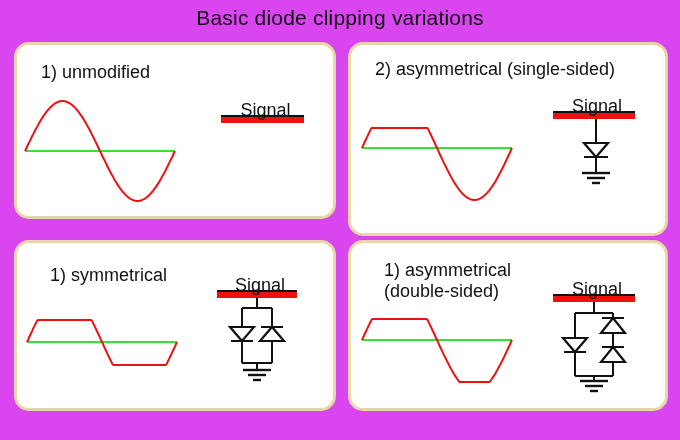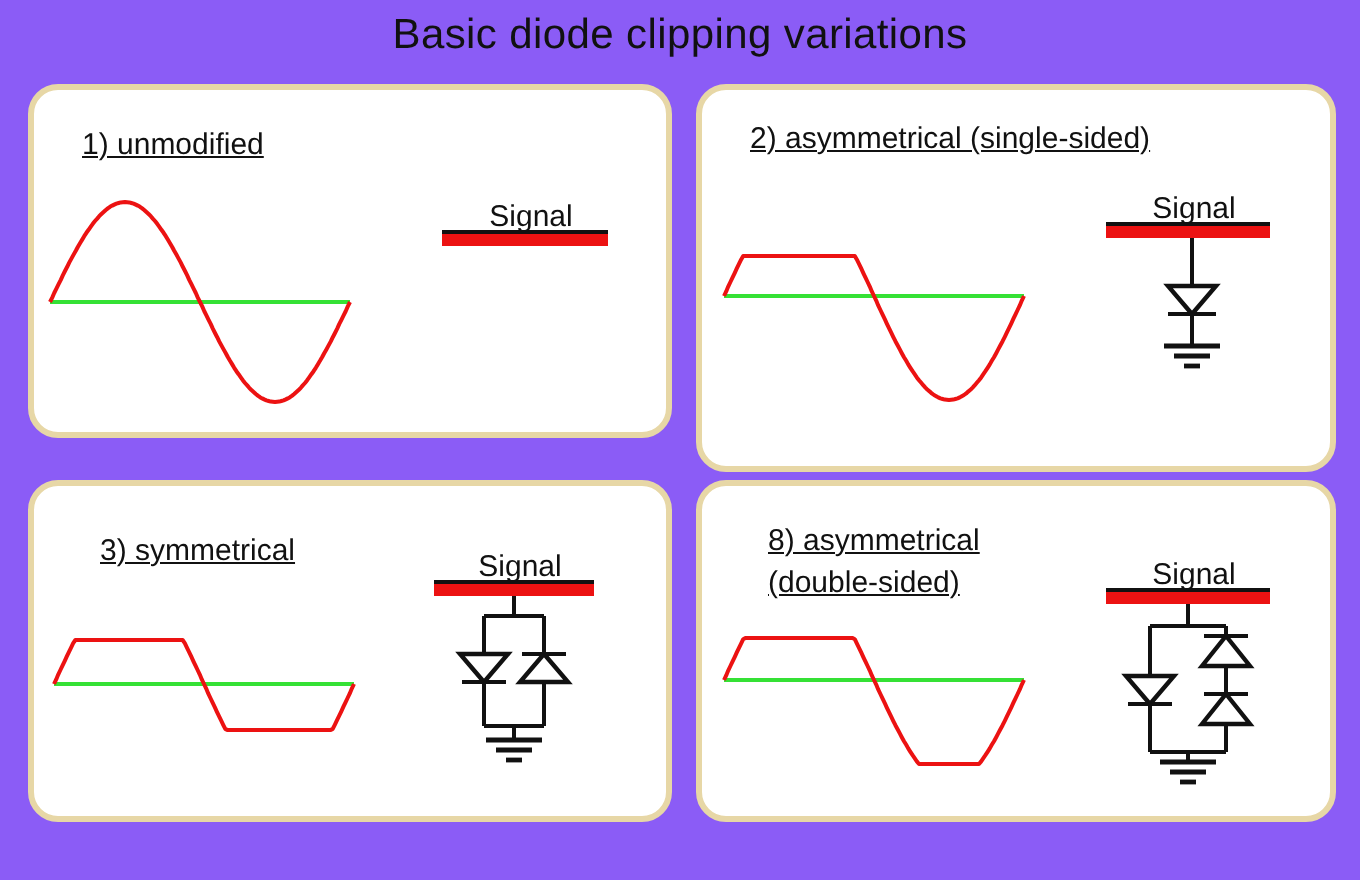--- a/index.html
+++ b/index.html
@@ -1,30 +1,30 @@
 <!DOCTYPE html>
 <html style="--red: #ec1212; --green: #35e135; --tan: #e7d7a6; --ink: #111111;"><head>
 <meta charset="utf-8">
 <style>
   html,body{margin:0;padding:0;background:#fff;}
   .canvas{
-    position:relative;width:680px;height:440px;background:#8b5cf6;overflow:hidden;
+    position:relative;width:680px;height:440px;background:#d946ef;overflow:hidden;
     font-family:"Liberation Sans",sans-serif;color:var(--ink,#111);
   }
   .title{
     position:absolute;left:0;right:0;top:6px;text-align:center;
     font-size:21px;letter-spacing:.2px;
   }
   .panel{
     position:absolute;box-sizing:border-box;background:#fff;
     border:3px solid var(--tan,#e7d7a6);border-radius:15px;
   }
   .panel > svg{position:absolute;left:-3px;top:-3px;}
-  .panel-label{position:absolute;font-size:15px;line-height:21px;white-space:nowrap;text-decoration:underline;}
-  .signal-label{position:absolute;font-size:15px;text-align:center;}
+  .panel-label{position:absolute;font-size:18px;line-height:21px;white-space:nowrap;}
+  .signal-label{position:absolute;font-size:18px;text-align:center;}
   .wire{stroke:var(--ink,#111);stroke-width:2;fill:none;}
   .gnd{stroke:var(--ink,#111);stroke-width:2.4;}
   .diode{fill:#fff;stroke:var(--ink,#111);stroke-width:2.2;stroke-linejoin:miter;}
   .sigbar{fill:var(--red,#ec1212);}
   .wave{fill:none;stroke:var(--red,#ec1212);stroke-width:2;stroke-linejoin:round;}
   .zero{stroke:var(--green,#35e135);stroke-width:2;}
 </style>
 </head>
 <body>
 
@@ -61,21 +61,21 @@
           <line class="gnd" x1="234" y1="131" x2="262" y2="131"></line>
           <line class="gnd" x1="239" y1="136" x2="257" y2="136"></line>
           <line class="gnd" x1="244" y1="141" x2="252" y2="141"></line>
         </g>
       </g>
     </svg>
     <div class="signal-label" style="left:205px;top:51px;width:82px">Signal</div>
   </section>
 
   <section class="panel" style="left:14px;top:240px;width:322px;height:171px">
-    <div class="panel-label" style="left:33px;top:22px">3) symmetrical</div>
+    <div class="panel-label" style="left:33px;top:22px">1) symmetrical</div>
     <svg width="322" height="171" viewBox="0 0 322 171">
       <line class="zero" x1="13" x2="163" y1="102" y2="102"></line>
       <polyline class="wave" points="13.0,102.0 14.1,99.7 15.1,97.3 16.2,95.0 17.3,92.7 18.4,90.4 19.4,88.2 20.5,85.9 21.6,83.7 22.6,81.6 23.7,80.0 24.8,80.0 25.9,80.0 26.9,80.0 28.0,80.0 29.1,80.0 30.1,80.0 31.2,80.0 32.3,80.0 33.4,80.0 34.4,80.0 35.5,80.0 36.6,80.0 37.6,80.0 38.7,80.0 39.8,80.0 40.9,80.0 41.9,80.0 43.0,80.0 44.1,80.0 45.1,80.0 46.2,80.0 47.3,80.0 48.4,80.0 49.4,80.0 50.5,80.0 51.6,80.0 52.6,80.0 53.7,80.0 54.8,80.0 55.9,80.0 56.9,80.0 58.0,80.0 59.1,80.0 60.1,80.0 61.2,80.0 62.3,80.0 63.4,80.0 64.4,80.0 65.5,80.0 66.6,80.0 67.6,80.0 68.7,80.0 69.8,80.0 70.9,80.0 71.9,80.0 73.0,80.0 74.1,80.0 75.1,80.0 76.2,80.0 77.3,80.0 78.4,81.6 79.4,83.7 80.5,85.9 81.6,88.2 82.6,90.4 83.7,92.7 84.8,95.0 85.9,97.3 86.9,99.7 88.0,102.0 89.1,104.3 90.1,106.7 91.2,109.0 92.3,111.3 93.4,113.6 94.4,115.8 95.5,118.1 96.6,120.3 97.6,122.4 98.7,124.6 99.8,125.0 100.9,125.0 101.9,125.0 103.0,125.0 104.1,125.0 105.1,125.0 106.2,125.0 107.3,125.0 108.4,125.0 109.4,125.0 110.5,125.0 111.6,125.0 112.6,125.0 113.7,125.0 114.8,125.0 115.9,125.0 116.9,125.0 118.0,125.0 119.1,125.0 120.1,125.0 121.2,125.0 122.3,125.0 123.4,125.0 124.4,125.0 125.5,125.0 126.6,125.0 127.6,125.0 128.7,125.0 129.8,125.0 130.9,125.0 131.9,125.0 133.0,125.0 134.1,125.0 135.1,125.0 136.2,125.0 137.3,125.0 138.4,125.0 139.4,125.0 140.5,125.0 141.6,125.0 142.6,125.0 143.7,125.0 144.8,125.0 145.9,125.0 146.9,125.0 148.0,125.0 149.1,125.0 150.1,125.0 151.2,125.0 152.3,124.6 153.4,122.4 154.4,120.3 155.5,118.1 156.6,115.8 157.6,113.6 158.7,111.3 159.8,109.0 160.9,106.7 161.9,104.3 163.0,102.0"></polyline>
       <g>
         <line class="wire" x1="203" y1="51" x2="283" y2="51"></line>
         <rect class="sigbar" x="203" y="52" width="80" height="6"></rect>
         <line class="wire" x1="243" y1="58" x2="243" y2="68"></line>
         <line class="wire" x1="228" y1="68" x2="258" y2="68"></line>
         <line class="wire" x1="228" y1="68" x2="228" y2="87"></line>
         <polygon class="diode" points="216,87 240,87 228,101"></polygon>
@@ -92,21 +92,21 @@
           <line class="gnd" x1="234" y1="135" x2="252" y2="135"></line>
           <line class="gnd" x1="239" y1="140" x2="247" y2="140"></line>
         </g>
       </g>
     </svg>
     <div class="signal-label" style="left:203px;top:32px;width:80px">Signal</div>
   </section>
 
   <section class="panel" style="left:348px;top:240px;width:320px;height:171px">
     <div class="panel-label" style="left:33px;top:17px">
-      <div>8) asymmetrical</div>
+      <div>1) asymmetrical</div>
       <div style="">(double-sided)</div>
     </div>
     <svg width="320" height="171" viewBox="0 0 320 171">
       <line class="zero" x1="14" x2="164" y1="100" y2="100"></line>
       <polyline class="wave" points="14.0,100.0 15.1,97.7 16.1,95.3 17.2,93.0 18.3,90.7 19.4,88.4 20.4,86.2 21.5,83.9 22.6,81.7 23.6,79.6 24.7,79.0 25.8,79.0 26.9,79.0 27.9,79.0 29.0,79.0 30.1,79.0 31.1,79.0 32.2,79.0 33.3,79.0 34.4,79.0 35.4,79.0 36.5,79.0 37.6,79.0 38.6,79.0 39.7,79.0 40.8,79.0 41.9,79.0 42.9,79.0 44.0,79.0 45.1,79.0 46.1,79.0 47.2,79.0 48.3,79.0 49.4,79.0 50.4,79.0 51.5,79.0 52.6,79.0 53.6,79.0 54.7,79.0 55.8,79.0 56.9,79.0 57.9,79.0 59.0,79.0 60.1,79.0 61.1,79.0 62.2,79.0 63.3,79.0 64.4,79.0 65.4,79.0 66.5,79.0 67.6,79.0 68.6,79.0 69.7,79.0 70.8,79.0 71.9,79.0 72.9,79.0 74.0,79.0 75.1,79.0 76.1,79.0 77.2,79.0 78.3,79.0 79.4,79.6 80.4,81.7 81.5,83.9 82.6,86.2 83.6,88.4 84.7,90.7 85.8,93.0 86.9,95.3 87.9,97.7 89.0,100.0 90.1,102.3 91.1,104.7 92.2,107.0 93.3,109.3 94.4,111.6 95.4,113.8 96.5,116.1 97.6,118.3 98.6,120.4 99.7,122.6 100.8,124.6 101.9,126.7 102.9,128.6 104.0,130.6 105.1,132.4 106.1,134.2 107.2,135.9 108.3,137.6 109.4,139.2 110.4,140.7 111.5,142.0 112.6,142.0 113.6,142.0 114.7,142.0 115.8,142.0 116.9,142.0 117.9,142.0 119.0,142.0 120.1,142.0 121.1,142.0 122.2,142.0 123.3,142.0 124.4,142.0 125.4,142.0 126.5,142.0 127.6,142.0 128.6,142.0 129.7,142.0 130.8,142.0 131.9,142.0 132.9,142.0 134.0,142.0 135.1,142.0 136.1,142.0 137.2,142.0 138.3,142.0 139.4,142.0 140.4,142.0 141.5,142.0 142.6,140.7 143.6,139.2 144.7,137.6 145.8,135.9 146.9,134.2 147.9,132.4 149.0,130.6 150.1,128.6 151.1,126.7 152.2,124.6 153.3,122.6 154.4,120.4 155.4,118.3 156.5,116.1 157.6,113.8 158.6,111.6 159.7,109.3 160.8,107.0 161.9,104.7 162.9,102.3 164.0,100.0"></polyline>
       <g>
         <line class="wire" x1="205" y1="55" x2="287" y2="55"></line>
         <rect class="sigbar" x="205" y="56" width="82" height="6"></rect>
         <line class="wire" x1="246" y1="62" x2="246" y2="73"></line>
         <line class="wire" x1="227" y1="73" x2="265" y2="73"></line>

